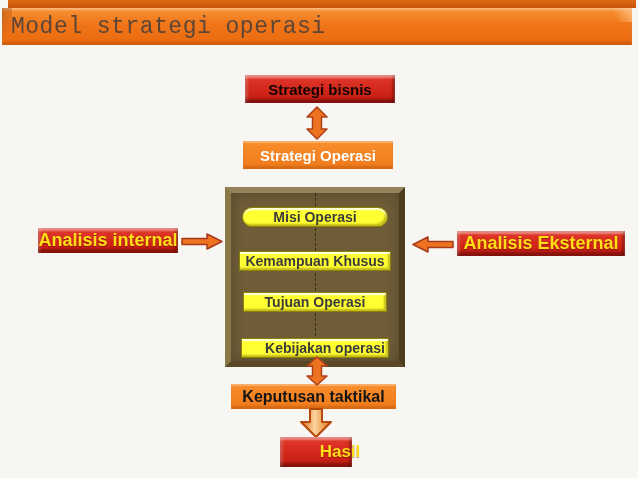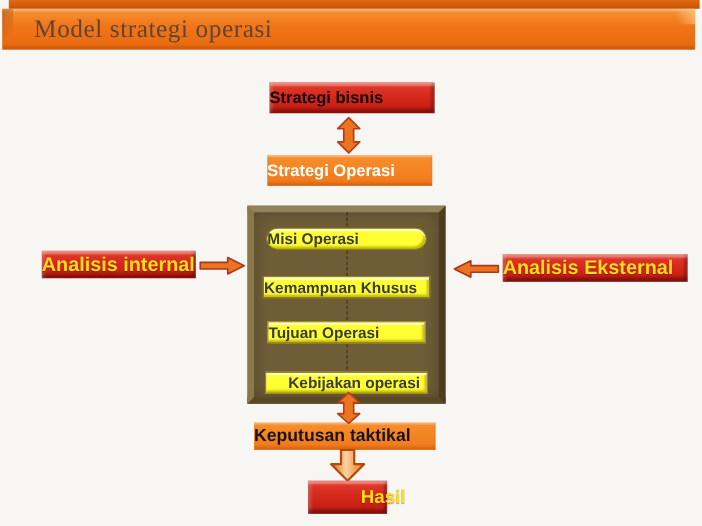--- a/index.html
+++ b/index.html
@@ -24,27 +24,27 @@
   .title-bar::before{ 
     content:"";position:absolute;left:0;top:0;bottom:0;width:10px;
     background:linear-gradient(135deg,rgba(150,60,0,.45),rgba(150,60,0,0) 70%);
   }
   .title-bar::after{ 
     content:"";position:absolute;right:0;top:0;width:26px;height:14px;
     background:linear-gradient(245deg,rgba(255,200,140,.8),rgba(255,200,140,0) 65%);
   }
   .slide-title{
     position:absolute;left:9px;top:6px;
-    font-family:Liberation Serif, serif;
-    font-size:23px;color:#5d4636;letter-spacing:.5px;white-space:nowrap;margin-left:20px;
+    font-family:Liberation Mono, monospace;
+    font-size:23px;color:#5d4636;letter-spacing:.5px;white-space:nowrap;
   }
 
   
   .box{
-    position:absolute;display:flex;align-items:center;justify-content:flex-start;
+    position:absolute;display:flex;align-items:center;justify-content:center;
     font-weight:bold;text-align:center;white-space:nowrap;box-sizing:border-box;
   }
   .red{
     background:linear-gradient(180deg,#e23b2d 0%,#d02418 60%,#c01d12 100%);
     box-shadow:inset 0 3px 2px rgba(255,255,255,.40), inset 0 -4px 3px rgba(60,0,0,.45),
                inset 3px 0 2px rgba(255,255,255,.18), inset -3px 0 2px rgba(60,0,0,.3);
   }
   .orange{
     background:linear-gradient(180deg,#f88e2c 0%,#f0791a 100%);
     box-shadow:inset 0 2px 1px rgba(255,255,255,.3), inset 0 -3px 2px rgba(140,55,0,.25);

